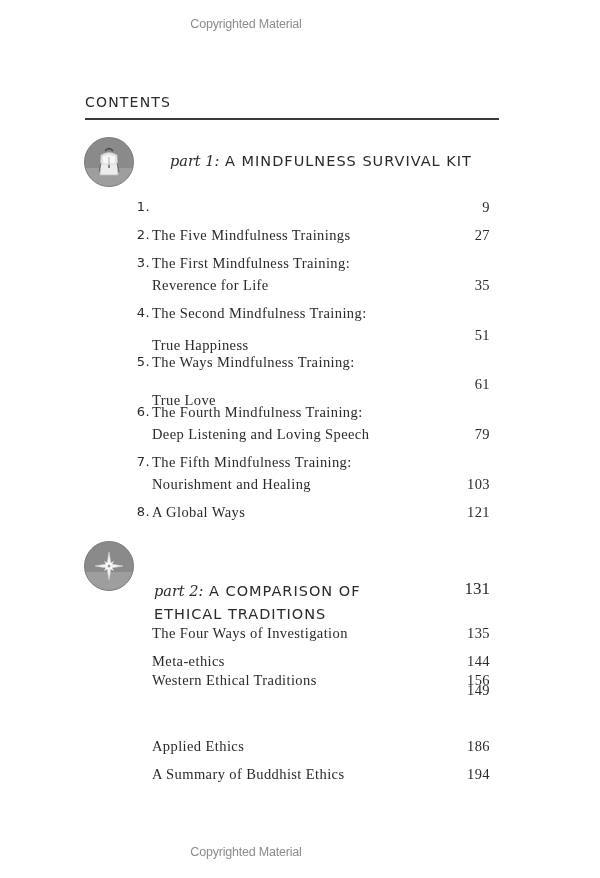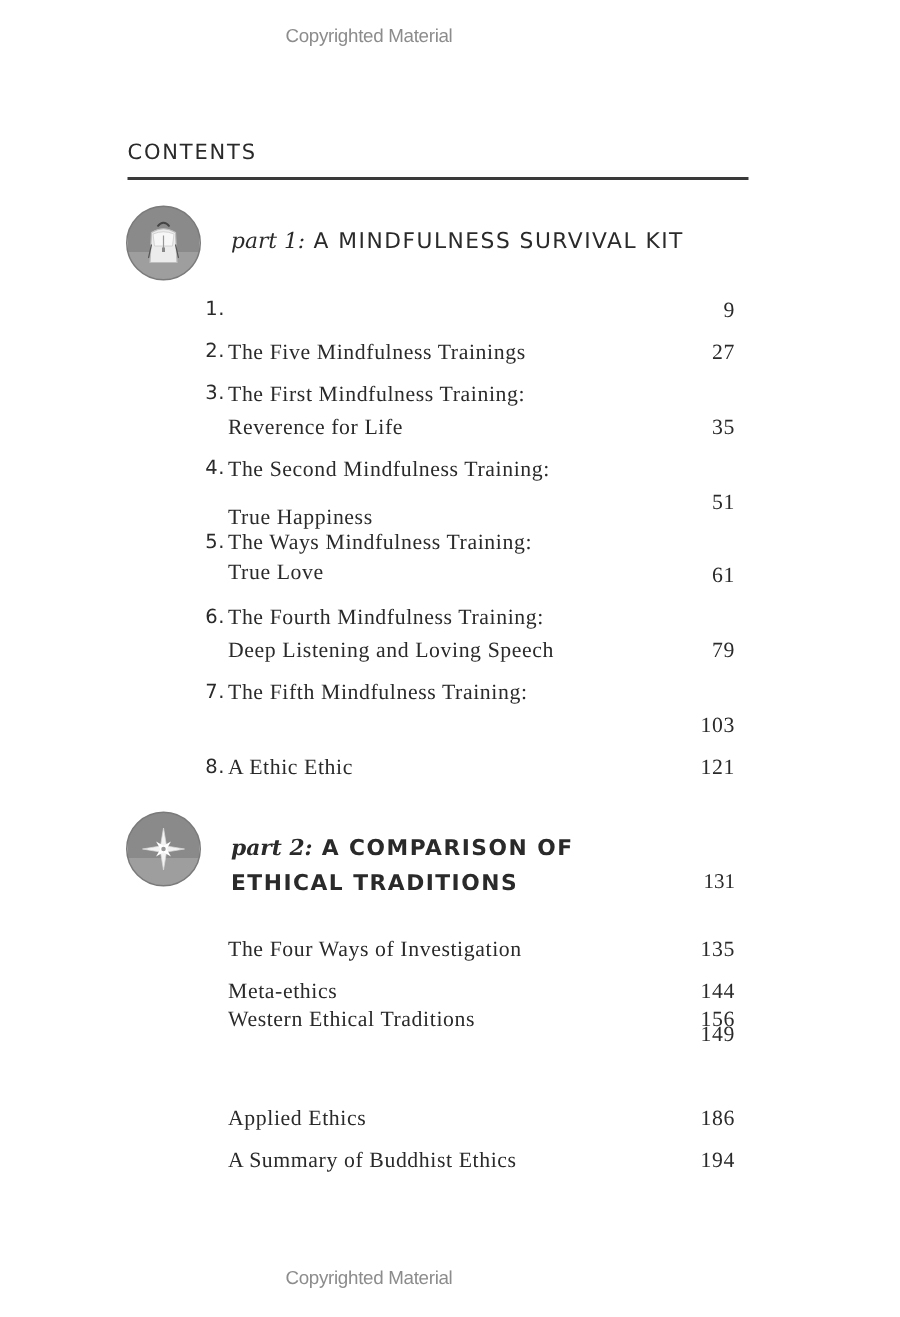--- a/index.html
+++ b/index.html
@@ -46,21 +46,21 @@
       font-family: "DejaVu Sans", sans-serif; font-size: 13px;
     }
     .entry .title { position: absolute; left: 22px; top: 0; white-space: nowrap; }
     .entry .page {
       position: absolute; right: 0; bottom: 0; text-align: right;
       font-variant: small-caps;
     }
     .entry.nonum .title { left: 22px; }
     .part-page {
       position: absolute; right: 110px;
-      font-family: "Liberation Serif", serif; font-size: 14px;
+      font-family: "Liberation Serif", serif; font-size: 17px;
       color: #2a2a2a; line-height: 22px;
     }
   </style>
 </head>
 <body>
 
 <div class="watermark wm-top">Copyrighted Material</div>
 
 <div class="contents-heading">CONTENTS</div>
 <div class="rule"></div>
@@ -69,21 +69,21 @@
   <svg width="30" height="34" viewBox="0 0 30 34">
     <path d="M11 6 Q15 1 19 6" fill="none" stroke="#444" stroke-width="1.3"></path>
     <path d="M7 10 Q15 5 23 10 L24 30 L6 30 Z" fill="#ececec" stroke="#bdbdbd" stroke-width="0.8"></path>
     <path d="M8 11 Q15 8 22 11 L21 19 L9 19 Z" fill="#f7f7f7" stroke="#cfcfcf" stroke-width="0.6"></path>
     <line x1="15" y1="12" x2="15" y2="22" stroke="#999" stroke-width="0.8"></line>
     <rect x="14" y="20" width="2" height="3" fill="#888"></rect>
     <line x1="5" y1="27" x2="7" y2="18" stroke="#555" stroke-width="0.8"></line>
     <line x1="25" y1="27" x2="23" y2="18" stroke="#555" stroke-width="0.8"></line>
   </svg>
 </div>
-<div class="part-title" style="top:150px;">
+<div class="part-title" style="top:150px;margin-left:16px;">
   <span class="part-label">part 1:</span>
   <span>A MINDFULNESS SURVIVAL KIT</span>
 </div>
 
 <div class="entry" style="top:196px; height:22px;">
   <span class="num">1.</span>
   <span class="page">9</span>
 </div>
 <div class="entry" style="top:224px; height:22px;">
   <span class="num">2.</span>
@@ -98,48 +98,49 @@
 </div>
 <div class="entry" style="top:302px; height:44px;">
   <span class="num">4.</span>
   <span class="title">The Second Mindfulness Training:</span>
   <span class="title" style="top:32px;">True Happiness</span>
   <span class="page">51</span>
 </div>
 <div class="entry" style="top:351px; height:44px;">
   <span class="num">5.</span>
   <span class="title">The Ways Mindfulness Training:</span>
-  <span class="title" style="top:20px;">True Love</span>
+  <span class="title" style="top:38px;">True Love</span>
   <span class="page">61</span>
 </div>
 <div class="entry" style="top:401px; height:44px;">
   <span class="num">6.</span>
   <span class="title">The Fourth Mindfulness Training:</span>
   <span class="title" style="top:22px;">Deep Listening and Loving Speech</span>
   <span class="page">79</span>
 </div>
 <div class="entry" style="top:451px; height:44px;">
   <span class="num">7.</span>
   <span class="title">The Fifth Mindfulness Training:</span>
+  <span class="title" style="top:22px;">Nourishment and Healing</span>
   <span class="page">103</span>
 </div>
 <div class="entry" style="top:501px; height:22px;">
   <span class="num">8.</span>
-  <span class="title">A Ethic Ethic</span>
+  <span class="title">A Global Ways</span>
   <span class="page">121</span>
 </div>
 
 <div class="part-icon" style="left:84px; top:541px;">
   <svg width="32" height="32" viewBox="0 0 32 32">
     <polygon points="16,2 18,14 30,16 18,18 16,30 14,18 2,16 14,14" fill="#f4f4f4" stroke="#d8d8d8" stroke-width="0.5"></polygon>
     <polygon points="16,9 17.5,14.5 23,16 17.5,17.5 16,23 14.5,17.5 9,16 14.5,14.5" fill="#ffffff" transform="rotate(45 16 16)"></polygon>
     <circle cx="16" cy="16" r="1.5" fill="#999"></circle>
   </svg>
 </div>
-<div class="part-title" style="top:554px;font-weight:bold;">
+<div class="part-title" style="top:580px;">
   <div>
     <span class="part-label">part 2:</span>
     <span>A COMPARISON OF</span>
   </div>
   <div>ETHICAL TRADITIONS</div>
 </div>
 <div class="part-page" style="top:578px;">131</div>
 
 <div class="entry nonum" style="top:622px; height:22px;">
   <span class="title">The Four Ways of Investigation</span>

